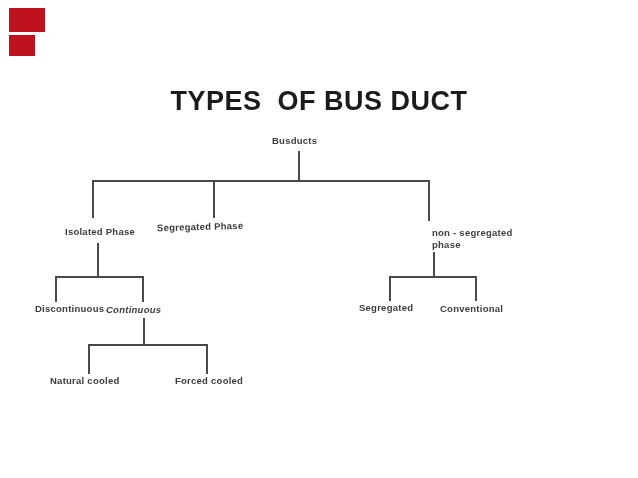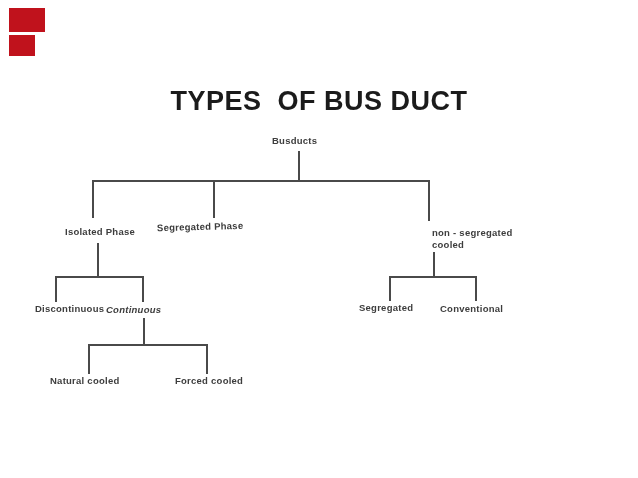--- a/index.html
+++ b/index.html
@@ -71,21 +71,21 @@
   <div class="line v" style="left:475px;top:276px;height:25px;"></div>
 
   <div class="node-label" style="left:272px;top:135px;">Busducts</div>
 
   <div class="node-label" style="left:57px;top:226px;padding-left:8px;">Isolated Phase</div>
 
   <div class="node-label tilt" style="left:157px;top:221px;">Segregated Phase</div>
 
   <div class="node-label" style="left:400px;top:227px;white-space:normal;width:90px;margin-left:32px;">
     <span>non - segregated</span><br>
-    <span>cooled</span>
+    <span>phase</span>
   </div>
 
   <div class="node-label" style="left:35px;top:303px;">Discontinuous</div>
 
   <div class="node-label" style="left:106px;top:304px;font-style:italic;">Continuous</div>
 
   <div class="node-label" style="left:50px;top:375px;text-align:right;">Natural cooled</div>
 
   <div class="node-label" style="left:163px;top:375px;padding-left:12px;">Forced cooled</div>
 

